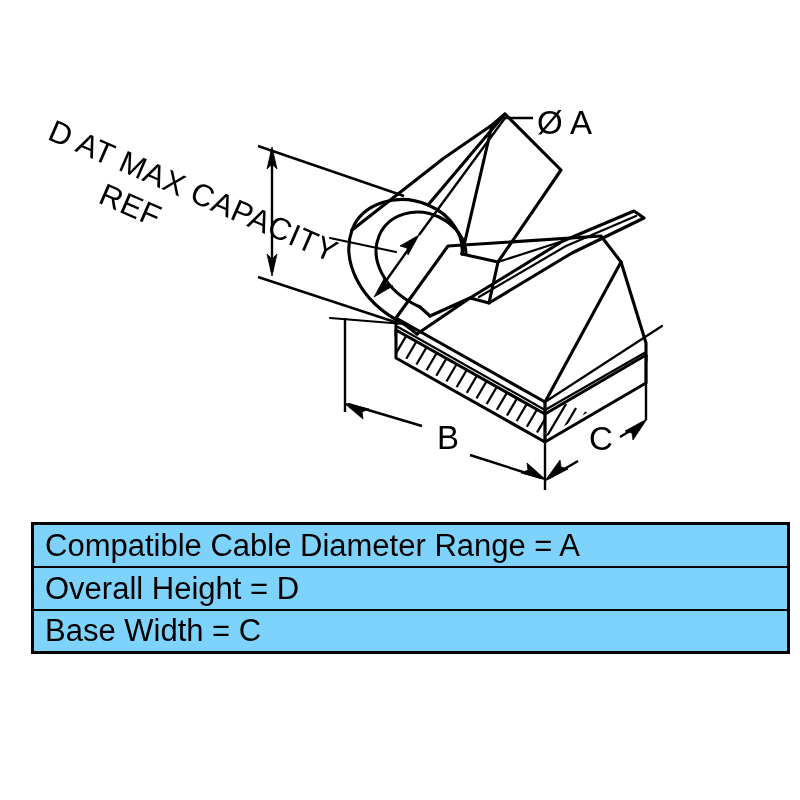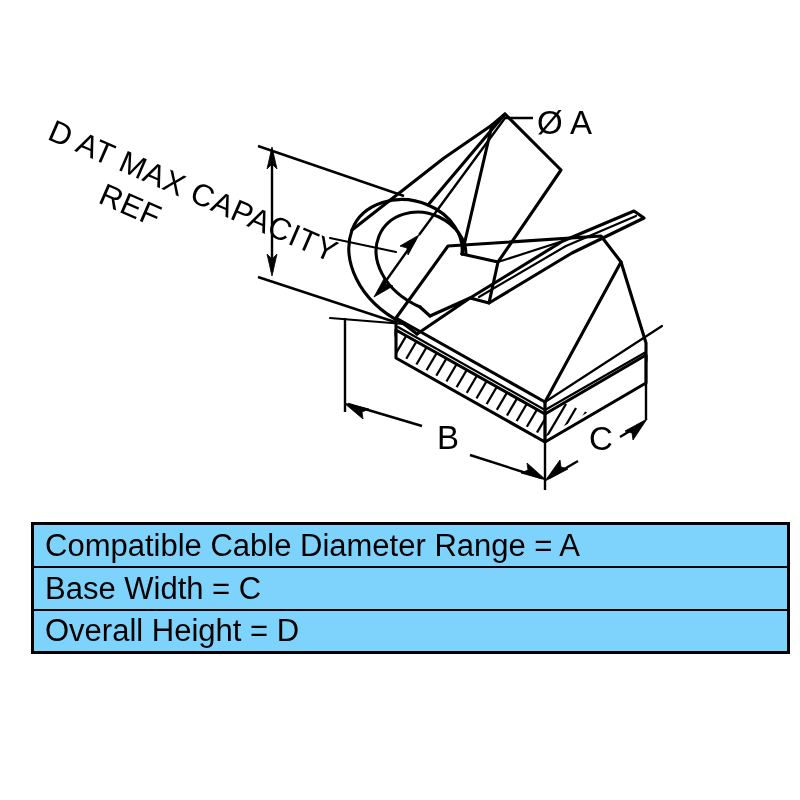--- a/index.html
+++ b/index.html
@@ -275,21 +275,21 @@
     </g>
 
   </svg>
 
   <table id="legend-table">
     <tbody>
       <tr>
         <td>Compatible Cable Diameter Range = A</td>
       </tr>
       <tr>
-        <td>Base Width = C</td>
+        <td>Overall Height = D</td>
       </tr>
       <tr>
-        <td>Overall Height = D</td>
+        <td>Base Width = C</td>
       </tr>
     </tbody>
   </table>
 
 </div>
 
 </body></html>

